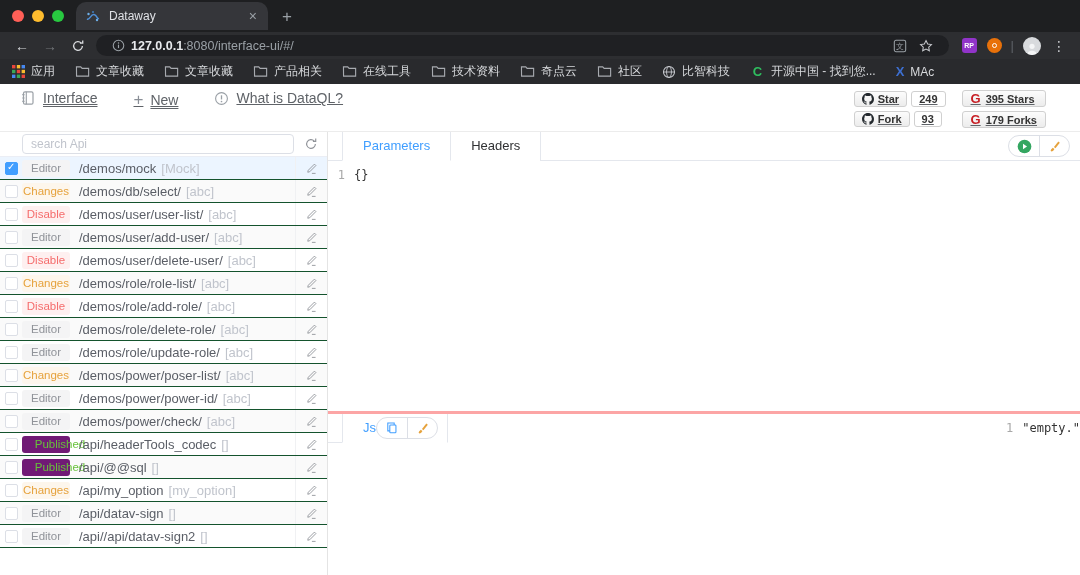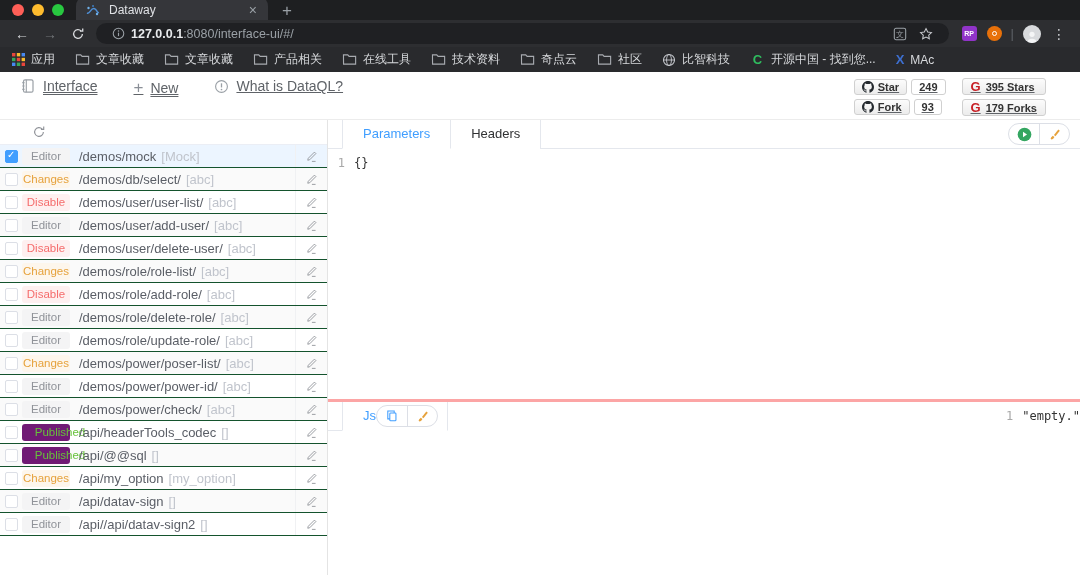--- a/index.html
+++ b/index.html
@@ -1,21 +1,21 @@
 <!DOCTYPE html>
 <html><head>
 <meta charset="utf-8">
 <style>
   *{box-sizing:border-box;margin:0;padding:0;}
   html,body{width:1080px;height:575px;overflow:hidden;}
   body{font-family:"Liberation Sans","DejaVu Sans",sans-serif;background:#fff;}
   .window{width:1080px;height:575px;display:flex;flex-direction:column;}
 
   
-  .tabstrip{height:20px;background:#1e1f21;display:flex;align-items:center;flex:none;}
+  .tabstrip{height:32px;background:#1e1f21;display:flex;align-items:center;flex:none;}
   .traffic{display:flex;gap:8px;padding:0 10px 0 12px;}
   .dot{width:12px;height:12px;border-radius:50%;}
   .dot.red{background:#ff5f57;}.dot.yellow{background:#febc2e;}.dot.green{background:#28c840;}
   .tab{width:192px;height:28px;background:#35363a;border-radius:10px 10px 0 0;display:flex;align-items:center;padding:0 9px;margin-left:2px;}
   .tab-favicon{width:16px;height:16px;flex:none;}
   .tab-title{color:#dfe1e5;font-size:12px;margin-left:8px;flex:1;white-space:nowrap;overflow:hidden;}
   .tab-close{color:#9aa0a6;font-size:14px;line-height:1;padding:0 2px;}
   .newtab{color:#9aa0a6;font-size:17px;margin-left:14px;line-height:1;}
 
   .toolbar{height:27px;background:#2d2e31;display:flex;align-items:center;padding:0 8px;flex:none;}
@@ -284,20 +284,21 @@
             <span>179 Forks</span>
           </div>
         </div>
       </div>
     </div>
 
     <div class="content">
 
       <aside class="sidebar">
         <div class="search-row">
+          <input class="search-input" placeholder="search Api" style="">
           <span class="refresh-cell">
             <svg width="14" height="14" viewBox="0 0 16 16">
                 <path d="M13 8a5 5 0 1 1-1.4-3.5" fill="none" stroke="#909399" stroke-width="1.3"></path>
                 <path d="M13.4 1.8v3.2h-3.2" fill="none" stroke="#909399" stroke-width="1.3"></path>
               </svg>
           </span>
         </div>
         <div id="api-list">
             <div class="api-row selected">
               <span class="cb-cell">

